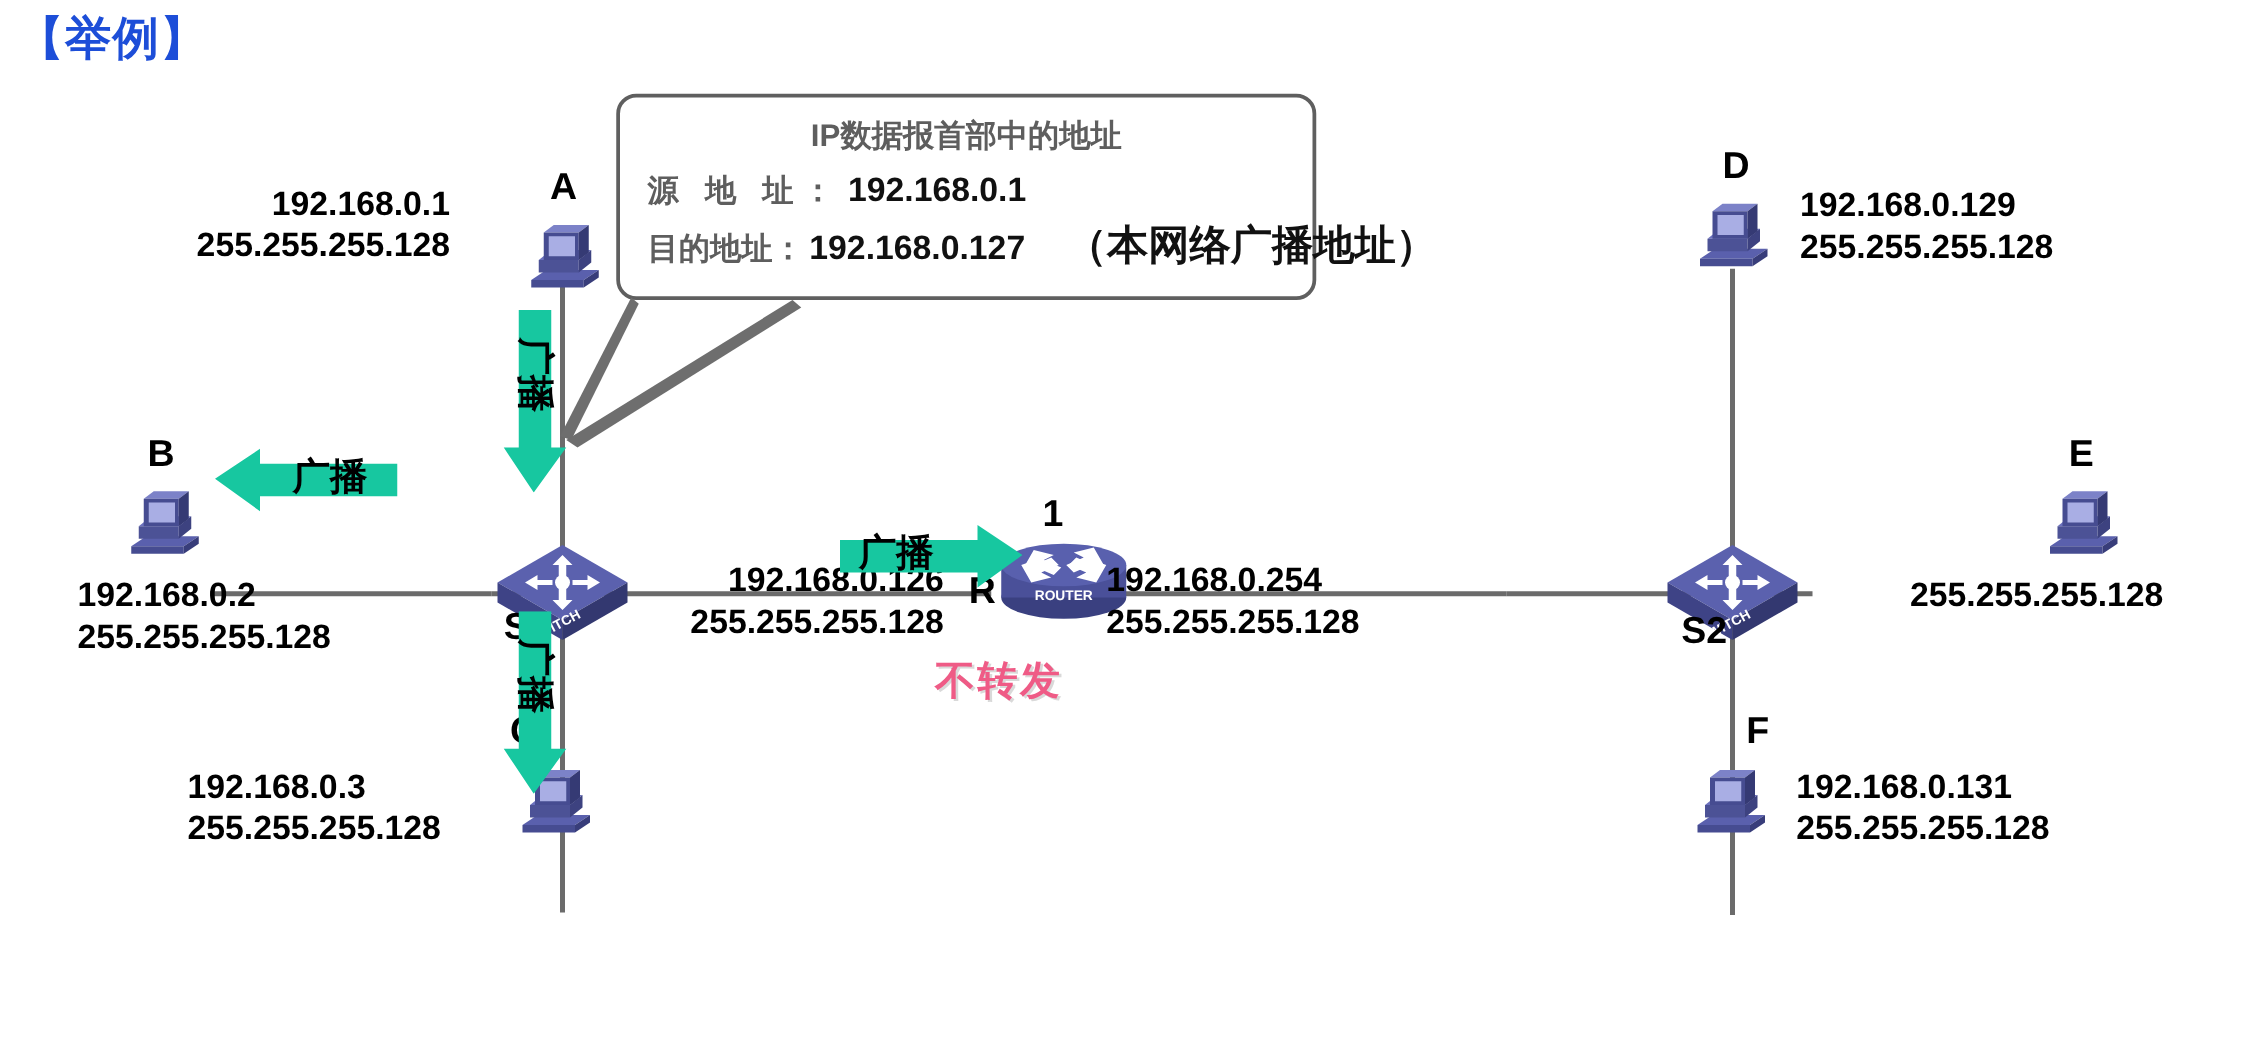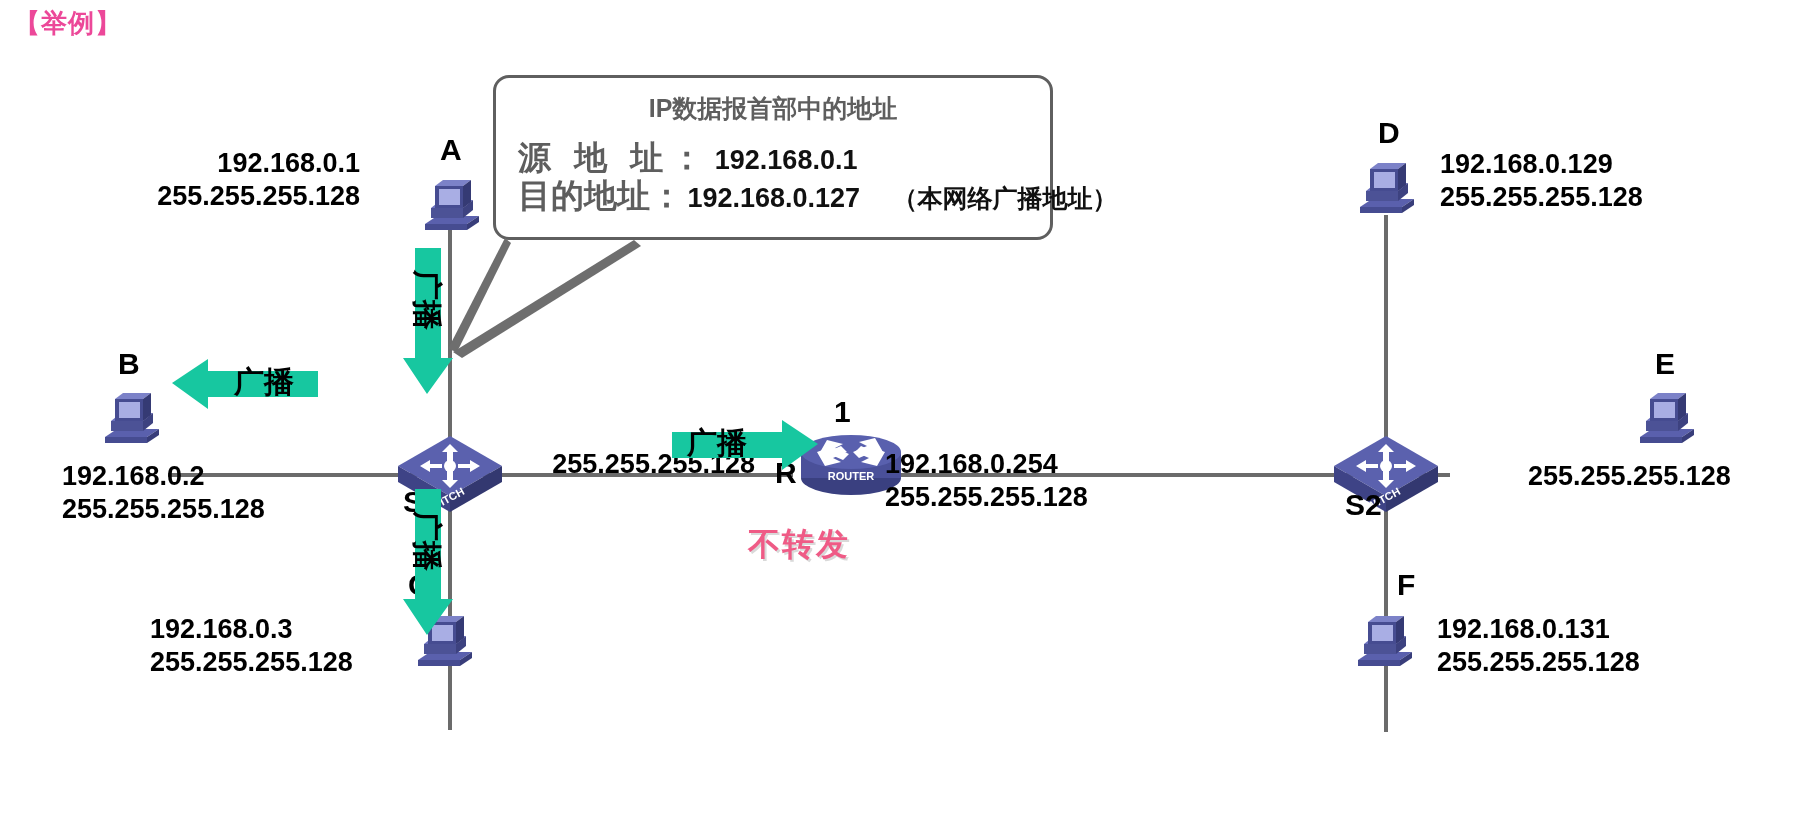--- a/index.html
+++ b/index.html
@@ -11,21 +11,21 @@
     position:relative;
   }
   #stage{position:absolute;left:0;top:0;width:1804px;height:834px;}
 
   
   .abs{position:absolute;}
 
   
   .title{
     left:14px;top:6px;
-    font-size:26px;font-weight:bold;color:#ec4899;
+    font-size:37px;font-weight:bold;color:#1d4ed8;
     letter-spacing:1px;
     white-space:nowrap;
   }
 
   
   .link{background:#6b6b6b;position:absolute;}
   .link.h{height:4px;}
   .link.v{width:4px;}
 
   
@@ -61,24 +61,24 @@
     background:#ffffff;
     box-sizing:border-box;
   }
   .callout-title{
     position:absolute;left:0;right:0;top:14px;
     text-align:center;
     font-size:25px;font-weight:bold;color:#5e5e5e;
     white-space:nowrap;
   }
   .co-row{position:absolute;white-space:nowrap;font-weight:bold;}
-  .co-label{color:#5e5e5e;font-size:33px;letter-spacing:0px;text-align:center;}
+  .co-label{color:#5e5e5e;font-size:25px;letter-spacing:0px;text-align:center;}
   .co-label.sp{letter-spacing:7px;}
   .co-val{color:#111;font-size:27px;}
-  .co-note{color:#111;font-size:25px;font-weight:bold;}
+  .co-note{color:#111;font-size:33px;font-weight:bold;}
 
   
   .bcast{position:absolute;}
   .bcast svg{display:block;}
   .bcast .lbl{
     position:absolute;
     font-size:30px;font-weight:bold;color:#000;
     white-space:nowrap;line-height:1;
   }
   .bcast .lbl.vert{
@@ -284,20 +284,21 @@
         <polygon points="78,20 62,24 70,28 56,34 62,40 76,34 72,39 86,34"></polygon>
         <polygon points="28,48 44,44 36,40 50,34 44,28 30,34 34,29 20,34"></polygon>
         <polygon points="80,48 64,44 72,40 58,34 64,28 78,34 74,29 88,34"></polygon>
       </g>
       <text x="54" y="62" font-family="Liberation Sans, sans-serif" font-size="11" font-weight="bold" fill="#ffffff" text-anchor="middle">ROUTER</text>
     </svg>
   </div>
   <div class="ifnum" style="left:834px;top:395px;">1</div>
   <div class="abs nodeletter" style="left:775px;top:458px;">R</div>
   <div class="abs ipblock right" style="left:545px;top:448px;width:210px;">
+    <div>192.168.0.126</div>
     <div>255.255.255.128</div>
   </div>
   <div class="abs ipblock" style="left:885px;top:448px;">
     <div>192.168.0.254</div>
     <div>255.255.255.128</div>
   </div>
   <div class="noforward" style="left:748px;top:523px;">不转发</div>
 
   <div class="bcast" style="left:172px;top:354px;">
     <svg width="146" height="58" viewBox="0 0 146 58" xmlns="http://www.w3.org/2000/svg">

